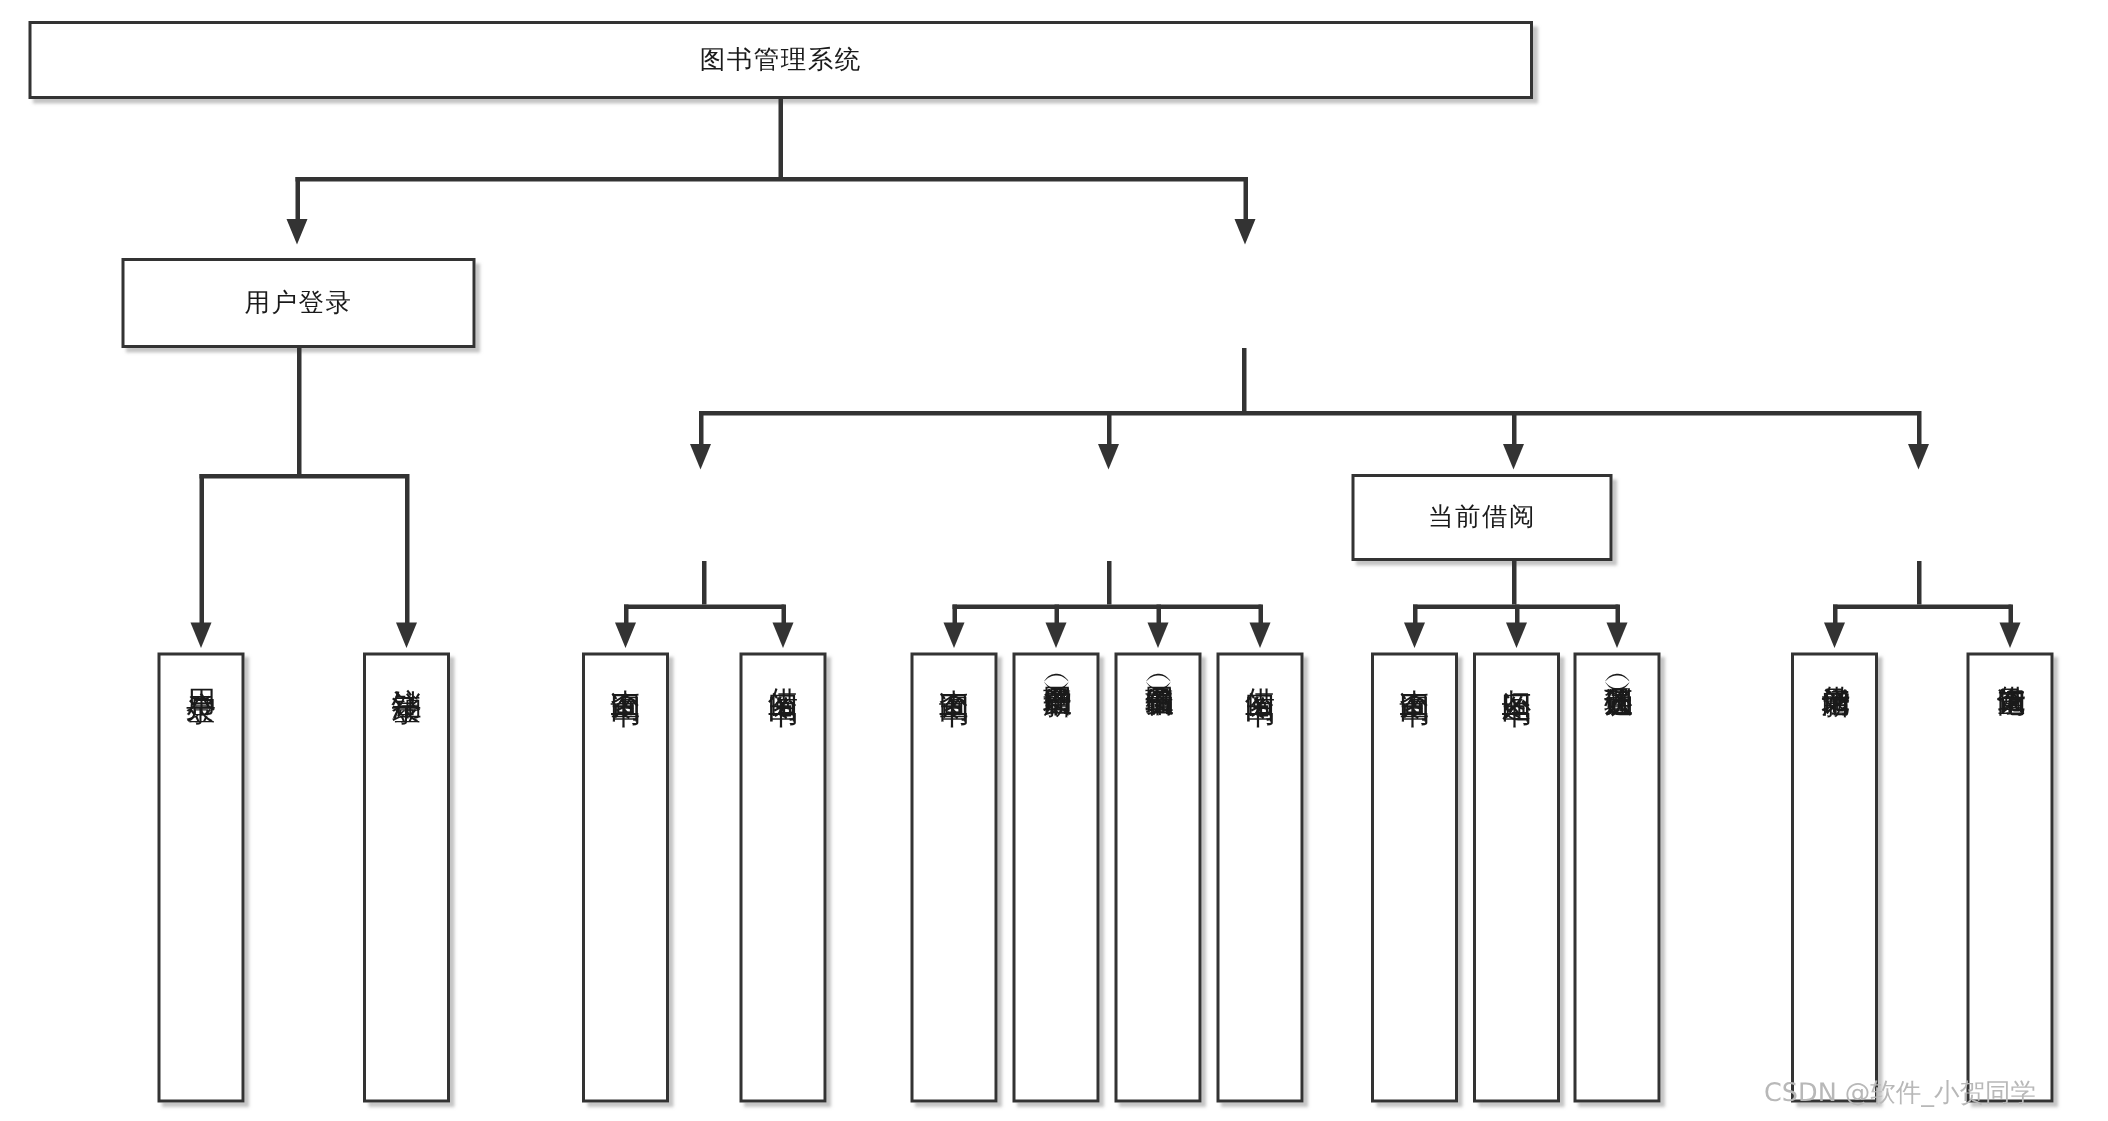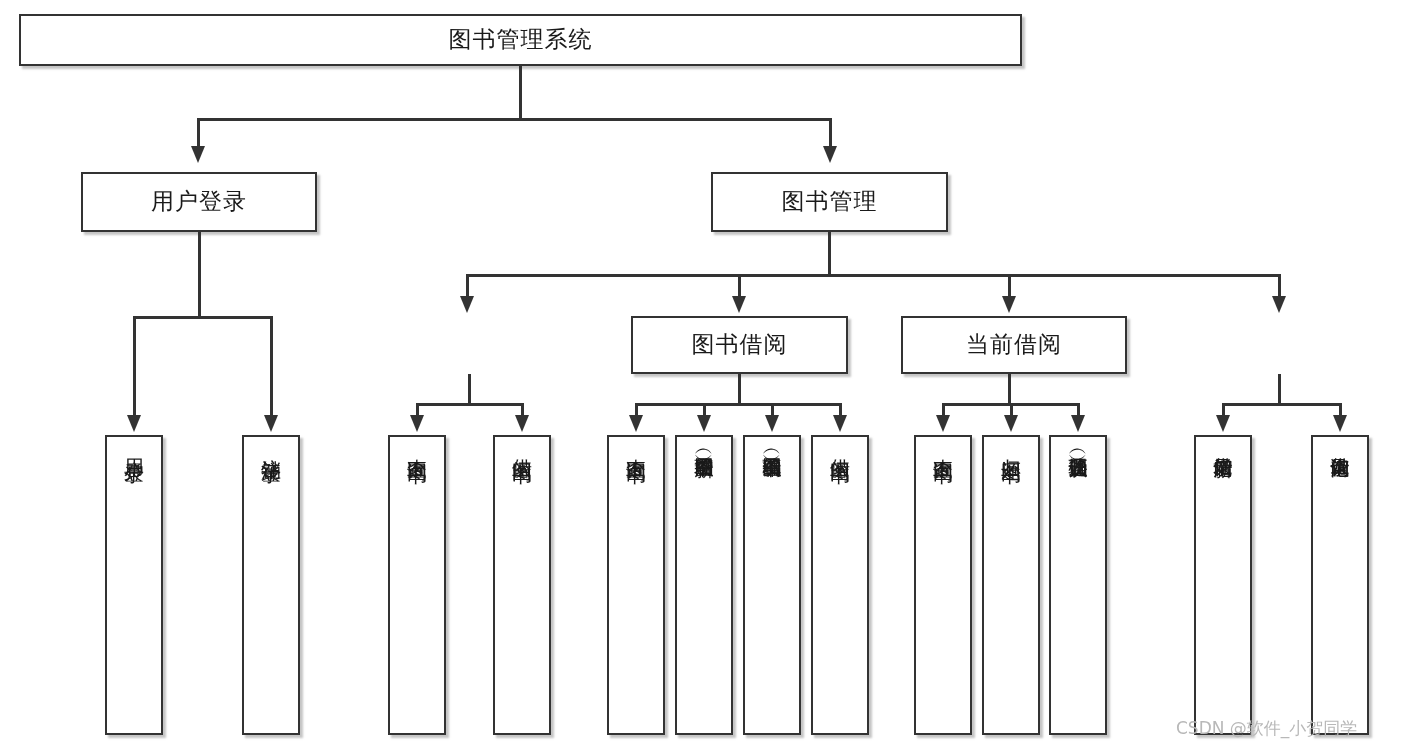--- a/index.html
+++ b/index.html
@@ -24,21 +24,21 @@
     box-sizing: border-box;
     background: #ffffff;
     border: 2.5px solid #333333;
     box-shadow: 3px 3px 2px rgba(150,150,150,0.55);
     display: flex;
     align-items: center;
     justify-content: center;
     color: #1a1a1a;
   }
   .node.horiz {
-    font-size: 23px;
+    font-size: 17px;
     letter-spacing: 1px;
     line-height: 1.2;
   }
   
   .node.vert {
     align-items: flex-start;
     justify-content: center;
     padding-top: 6px;
   }
   .node.vert .vtext {
@@ -94,46 +94,40 @@
   <div class="vline" style="left:197px; top:118px; height:30px;"></div>
   <div class="arrow" style="left:191px; top:146px;"></div>
 
   <div class="vline" style="left:829px; top:118px; height:30px;"></div>
   <div class="arrow" style="left:823px; top:146px;"></div>
 
   <div class="node horiz" style="left:81px; top:172px; width:236px; height:60px;">
     <span>用户登录</span>
   </div>
 
-  <div class="node horiz" style="left:711px; top:172px; width:237px; height:60px;">
-    <span>图书管理</span>
-  </div>
 
   <div class="vline" style="left:198px; top:232px; height:84px;"></div>
   <div class="hline" style="left:133px; top:316px; width:139px;"></div>
   <div class="vline" style="left:133px; top:316px; height:101px;"></div>
   <div class="arrow" style="left:127px; top:415px;"></div>
   <div class="vline" style="left:270px; top:316px; height:101px;"></div>
   <div class="arrow" style="left:264px; top:415px;"></div>
 
   <div class="vline" style="left:828px; top:232px; height:42px;"></div>
   <div class="hline" style="left:466px; top:274px; width:814px;"></div>
   <div class="vline" style="left:466px; top:274px; height:24px;"></div>
   <div class="arrow" style="left:460px; top:296px;"></div>
   <div class="vline" style="left:738px; top:274px; height:24px;"></div>
   <div class="arrow" style="left:732px; top:296px;"></div>
   <div class="vline" style="left:1008px; top:274px; height:24px;"></div>
   <div class="arrow" style="left:1002px; top:296px;"></div>
   <div class="vline" style="left:1278px; top:274px; height:24px;"></div>
   <div class="arrow" style="left:1272px; top:296px;"></div>
 
-  <div class="node horiz" style="left:631px; top:316px; width:217px; height:58px;">
-    <span>图书借阅</span>
-  </div>
-  <div class="node horiz" style="left:901px; top:316px; width:226px; height:58px;">
+  <div class="node horiz" style="left:901px; top:316px; width:174px; height:58px;">
     <span>当前借阅</span>
   </div>
 
   <div class="vline" style="left:468px; top:374px; height:29px;"></div>
   <div class="hline" style="left:416px; top:403px; width:107px;"></div>
   <div class="vline" style="left:416px; top:403px; height:14px;"></div>
   <div class="arrow" style="left:410px; top:415px;"></div>
   <div class="vline" style="left:521px; top:403px; height:14px;"></div>
   <div class="arrow" style="left:515px; top:415px;"></div>
 

